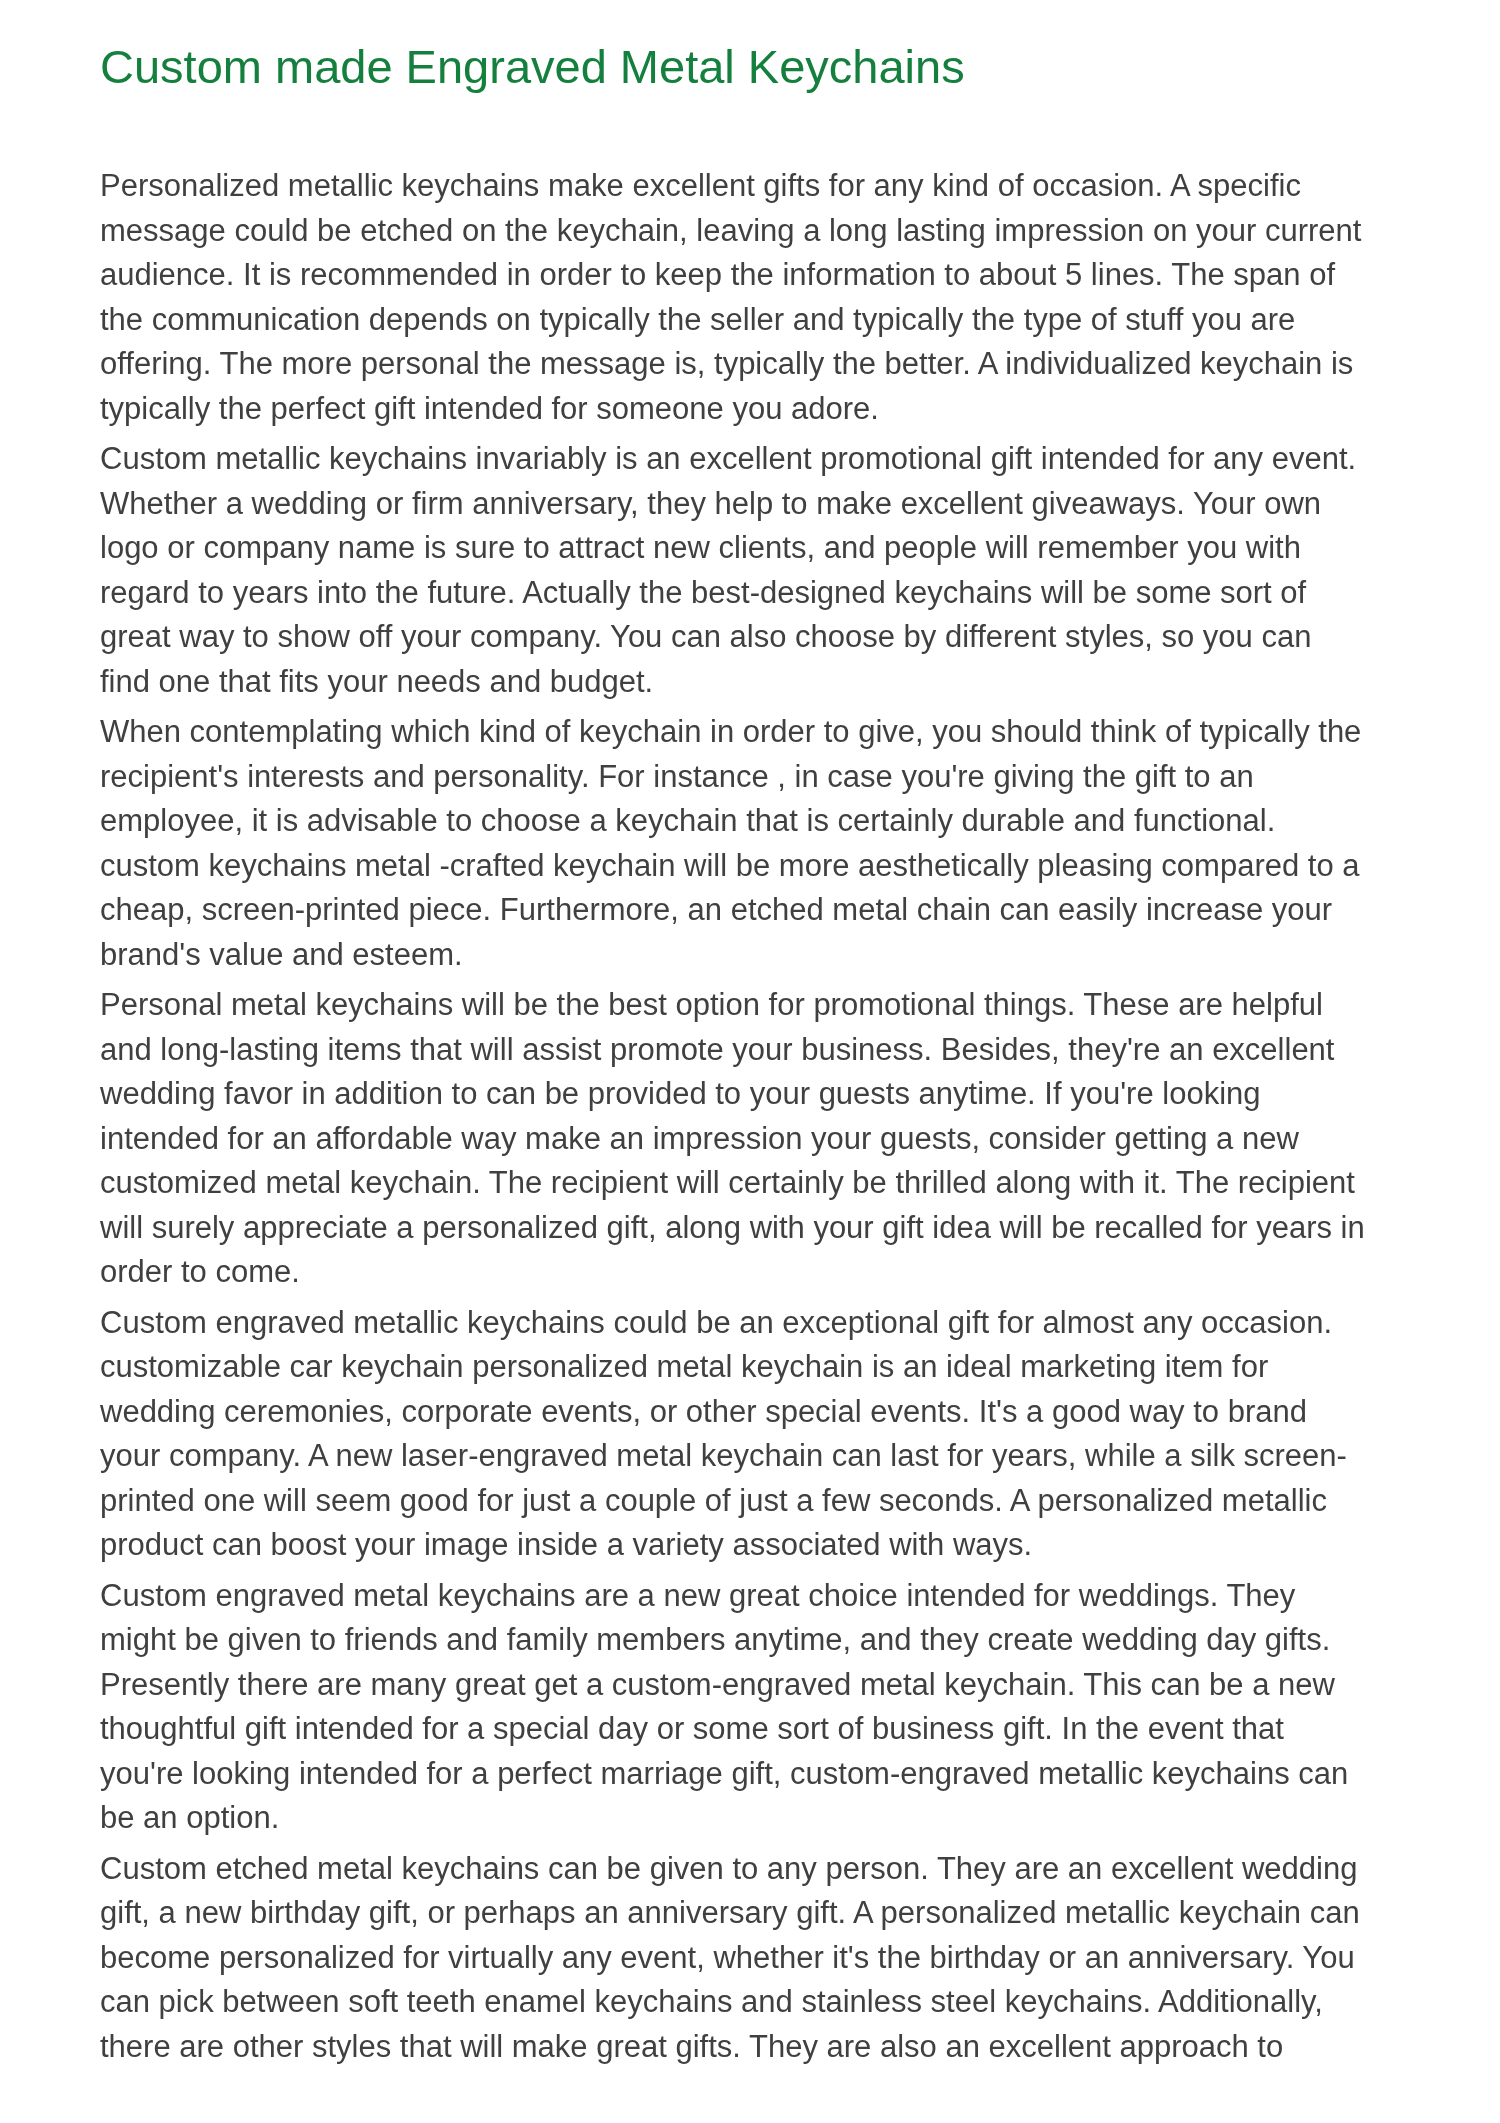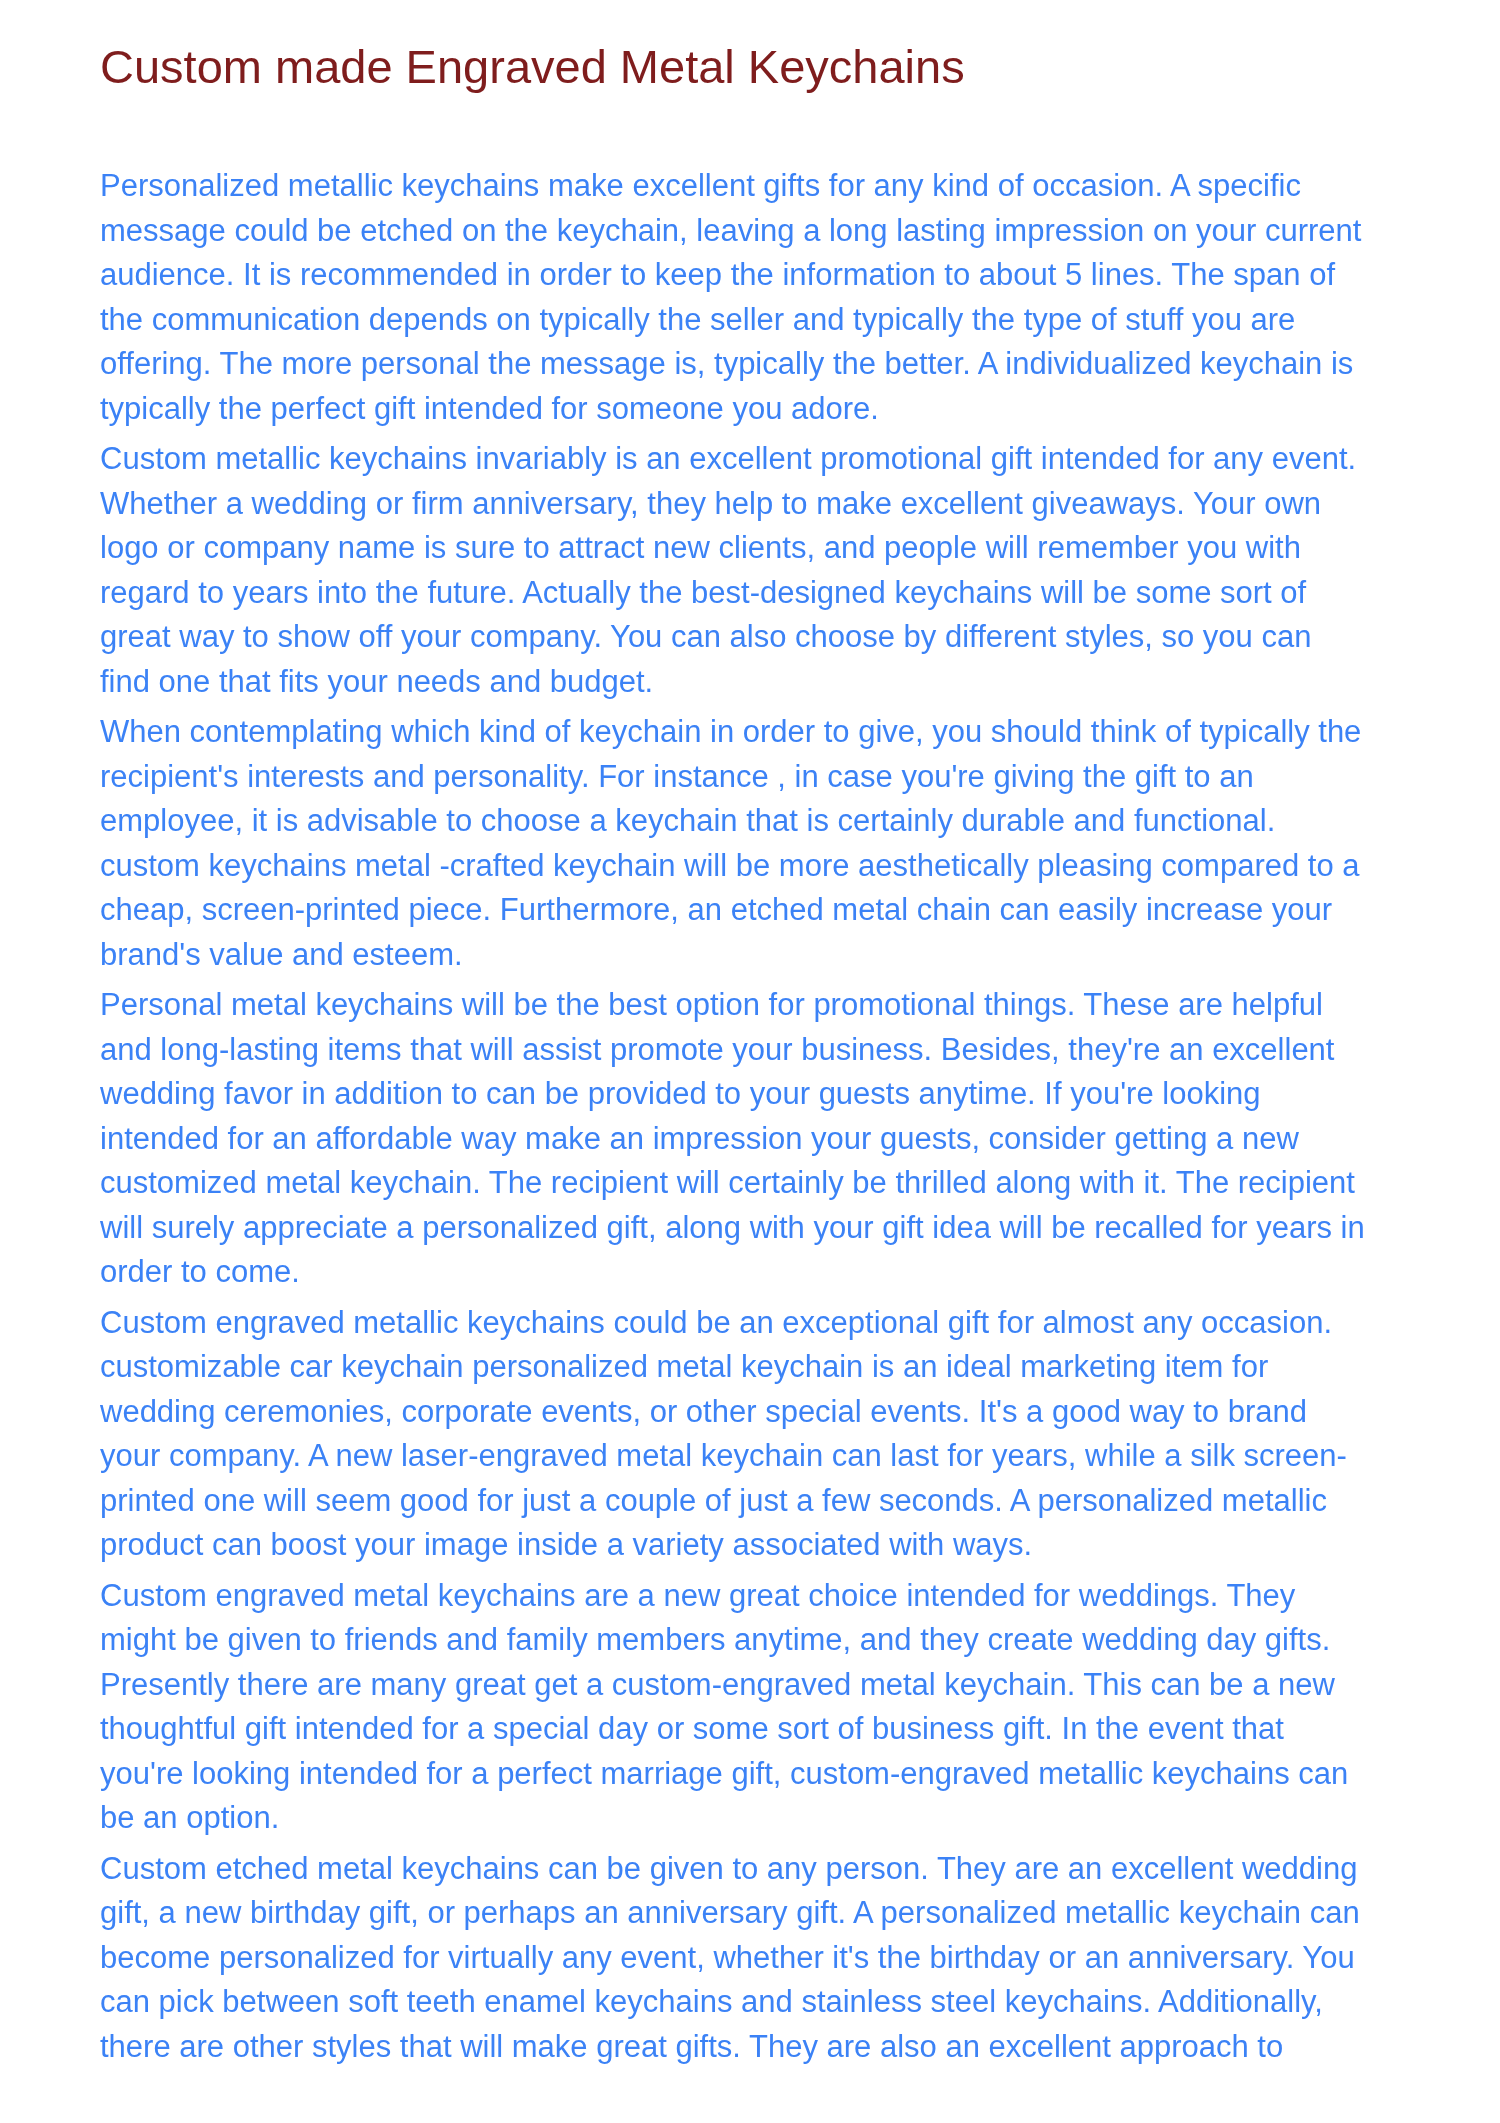--- a/index.html
+++ b/index.html
@@ -18,30 +18,30 @@
     box-sizing: border-box;
     width: 1500px;
     padding: 40px 130px 0 100px;
   }
   h1.title {
     font-size: 47px;
     font-weight: 400;
     line-height: 54px;
     letter-spacing: 0;
     margin: 0 0 70px 0;
-    color: #7f1d1d;
+    color: #15803d;
   }
   .body-text p {
     font-size: 31px;
     font-weight: 400;
     line-height: 44.5px;
     margin: 0 0 6px 0;
     padding: 0;
     text-align: left;
-    color: #3b82f6;
+    color: #404040;
     word-spacing: normal;
   }
 </style>
 </head>
 <body>
 
 <main class="page">
   <h1 class="title">Custom made Engraved Metal Keychains</h1>
 
   <section class="body-text">

